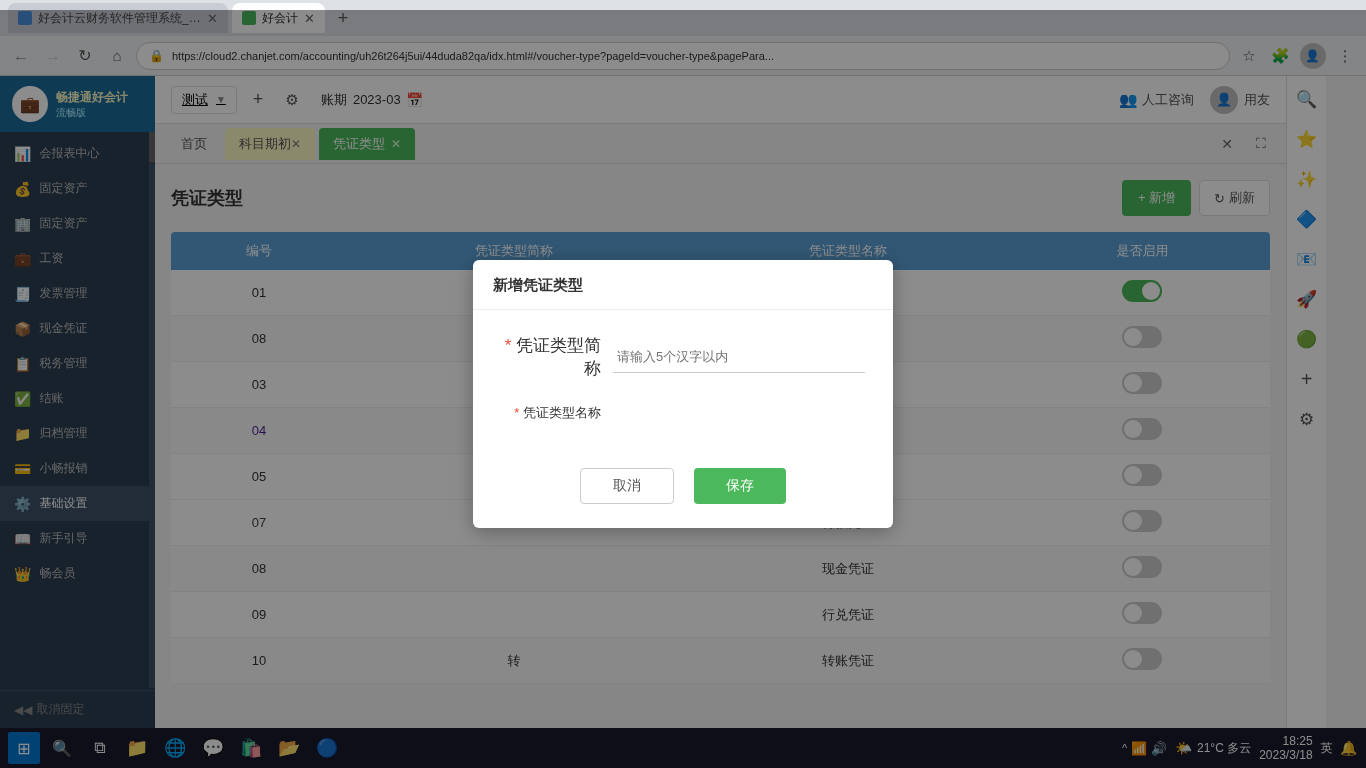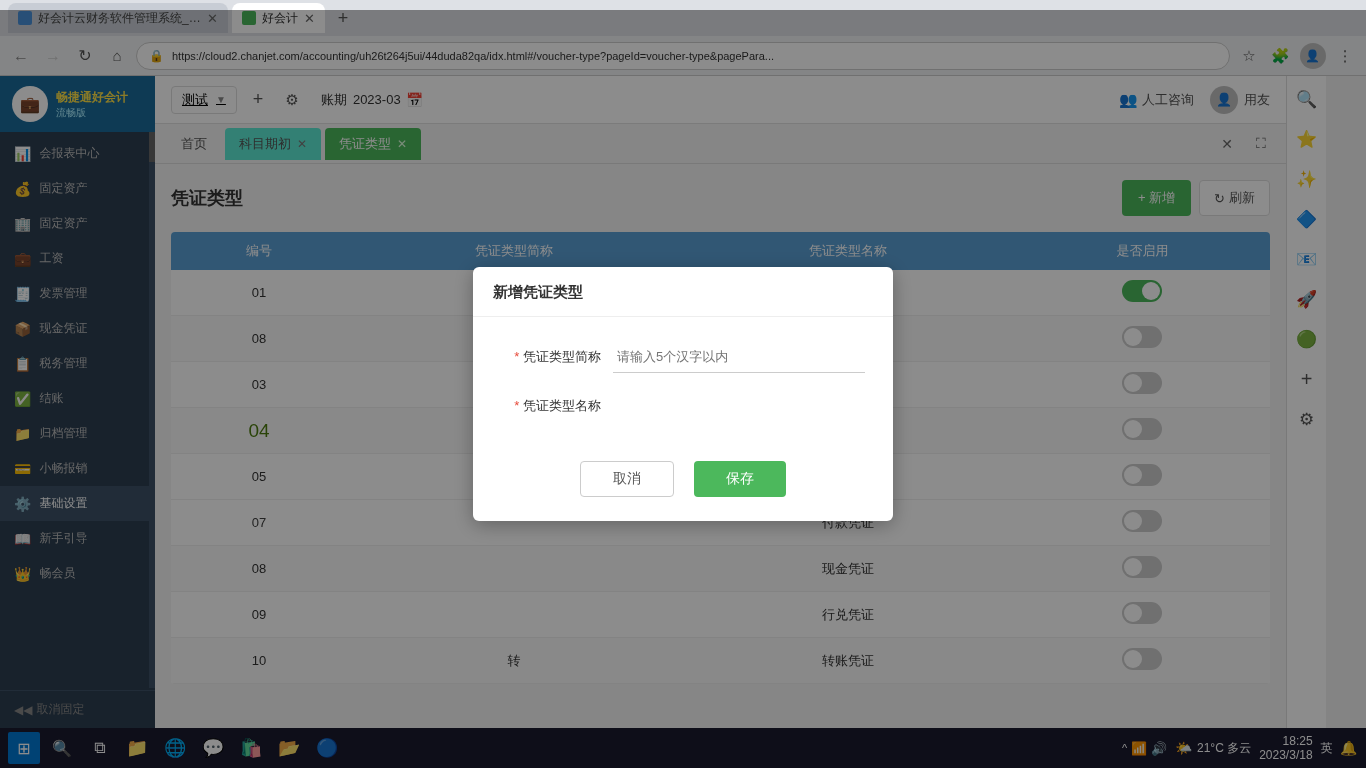--- a/index.html
+++ b/index.html
@@ -39,21 +39,21 @@
     <div style="width:26px;height:26px;display:flex;align-items:center;justify-content:center;font-size:15px;color:#555;cursor:pointer;">⋮</div>
   </div>
 </div>
 
 <div style="display:flex;width:1326px;height:652px;position:relative;">
 
   <div style="width:155px;background:#2c3e50;color:#ccc;display:flex;flex-direction:column;height:652px;overflow:hidden;flex-shrink:0;position:relative;">
     <div style="background:#1a6b9a;padding:10px 12px;display:flex;align-items:center;gap:8px;flex-shrink:0;">
       <div style="width:36px;height:36px;background:#fff;border-radius:50%;display:flex;align-items:center;justify-content:center;font-size:16px;color:#1a6b9a;flex-shrink:0;">💼</div>
       <div>
-        <div style="font-size:12px;color:#fde047;font-weight:bold;">畅捷通好会计</div>
+        <div style="font-size:12px;color:#fef9c3;font-weight:bold;">畅捷通好会计</div>
         <div style="font-size:10px;color:#aef;">流畅版</div>
       </div>
     </div>
 
     <div style="width:6px;background:#3d5166;position:absolute;right:0;top:56px;bottom:40px;">
       <div style="width:6px;height:30px;background:#666;position:absolute;top:0;"></div>
     </div>
 
     <div style="flex:1;overflow:hidden;padding:4px 0;">
       <div style="display:flex;align-items:center;padding:9px 14px;cursor:pointer;gap:8px;font-size:12px;color:#bbb;">
@@ -139,21 +139,21 @@
           <div style="width:28px;height:28px;border-radius:50%;background:#c0c0c0;display:flex;align-items:center;justify-content:center;font-size:13px;">👤</div>
           <span>用友</span>
         </div>
       </div>
     </div>
 
     <div style="background:#f5f5f5;height:40px;display:flex;align-items:center;padding:0 12px;gap:4px;border-bottom:1px solid #ddd;flex-shrink:0;">
       <div style="display:flex;align-items:center;height:32px;padding:0 14px;font-size:13px;cursor:pointer;color:#555;background:transparent;">
         <span>首页</span>
       </div>
-      <div style="display:flex;align-items:center;height:32px;padding:0 14px;font-size:13px;cursor:pointer;background:#5eead4;border-radius:4px 4px 0 0;gap:6px;color:#555;">
+      <div style="display:flex;align-items:center;height:32px;padding:0 14px;font-size:13px;cursor:pointer;background:#fef9c3;border-radius:4px 4px 0 0;color:#555;">
         <span>科目期初</span>
         <span style="font-size:12px;color:#777;">✕</span>
       </div>
       <div style="display:flex;align-items:center;height:32px;padding:0 14px;font-size:13px;cursor:pointer;background:#4cb85c;border-radius:4px 4px 0 0;gap:6px;color:#fff;">
         <span>凭证类型</span>
         <span style="font-size:12px;color:#dfffdf;">✕</span>
       </div>
       <div style="margin-left:auto;display:flex;gap:8px;">
         <div style="width:26px;height:26px;display:flex;align-items:center;justify-content:center;font-size:14px;color:#666;cursor:pointer;">✕</div>
         <div style="width:26px;height:26px;display:flex;align-items:center;justify-content:center;font-size:14px;color:#666;cursor:pointer;">⛶</div>
@@ -196,21 +196,21 @@
                 <td style="padding: 10px 16px; text-align: center; font-size: 13px; color: rgb(51, 51, 51);">收款凭证</td>
                 <td style="padding: 10px 16px; text-align: center;"><div style="display: inline-block; width: 40px; height: 22px; border-radius: 11px; cursor: pointer; position: relative; background: rgb(204, 204, 204);"><div style="width: 18px; height: 18px; border-radius: 50%; background: rgb(255, 255, 255); position: absolute; top: 2px; left: 2px; transition: left 0.2s;"></div></div></td>
               </tr>
               <tr style="border-bottom: 1px solid rgb(238, 238, 238);">
                 <td style="padding: 10px 16px; text-align: center; font-size: 13px; color: rgb(51, 51, 51);">03</td>
                 <td style="padding: 10px 16px; text-align: center; font-size: 13px; color: rgb(51, 51, 51);"></td>
                 <td style="padding: 10px 16px; text-align: center; font-size: 13px; color: rgb(51, 51, 51);">付款凭证</td>
                 <td style="padding: 10px 16px; text-align: center;"><div style="display: inline-block; width: 40px; height: 22px; border-radius: 11px; cursor: pointer; position: relative; background: rgb(204, 204, 204);"><div style="width: 18px; height: 18px; border-radius: 50%; background: rgb(255, 255, 255); position: absolute; top: 2px; left: 2px; transition: left 0.2s;"></div></div></td>
               </tr>
               <tr style="border-bottom: 1px solid rgb(238, 238, 238); background: rgb(250, 250, 250);">
-                <td style="padding: 10px 16px; text-align: center; font-size: 19px; color: #4d7c0f;">04</td>
+                <td style="padding: 10px 16px; text-align: center; font-size: 13px; color: #4c1d95;">04</td>
                 <td style="padding: 10px 16px; text-align: center; font-size: 13px; color: rgb(51, 51, 51);"></td>
                 <td style="padding: 10px 16px; text-align: center; font-size: 13px; color: rgb(51, 51, 51);">收款凭证</td>
                 <td style="padding: 10px 16px; text-align: center;"><div style="display: inline-block; width: 40px; height: 22px; border-radius: 11px; cursor: pointer; position: relative; background: rgb(204, 204, 204);"><div style="width: 18px; height: 18px; border-radius: 50%; background: rgb(255, 255, 255); position: absolute; top: 2px; left: 2px; transition: left 0.2s;"></div></div></td>
               </tr>
               <tr style="border-bottom: 1px solid rgb(238, 238, 238);">
                 <td style="padding: 10px 16px; text-align: center; font-size: 13px; color: rgb(51, 51, 51);">05</td>
                 <td style="padding: 10px 16px; text-align: center; font-size: 13px; color: rgb(51, 51, 51);"></td>
                 <td style="padding: 10px 16px; text-align: center; font-size: 13px; color: rgb(51, 51, 51);">付款凭证</td>
                 <td style="padding: 10px 16px; text-align: center;"><div style="display: inline-block; width: 40px; height: 22px; border-radius: 11px; cursor: pointer; position: relative; background: rgb(204, 204, 204);"><div style="width: 18px; height: 18px; border-radius: 50%; background: rgb(255, 255, 255); position: absolute; top: 2px; left: 2px; transition: left 0.2s;"></div></div></td>
               </tr>
@@ -257,21 +257,21 @@
   </div>
 </div>
 
 <div style="position:fixed;top:0;left:0;width:1366px;height:768px;background:rgba(0,0,0,0.45);display:flex;align-items:center;justify-content:center;z-index:1000;margin-top:10px;">
   <div style="background:#fff;border-radius:6px;width:420px;box-shadow:0 4px 20px rgba(0,0,0,0.3);">
     <div style="padding:16px 20px 14px;font-size:15px;font-weight:bold;color:#333;border-bottom:1px solid #eee;">
       <span>新增凭证类型</span>
     </div>
     <div style="padding:24px 28px 10px;">
       <div style="display:flex;align-items:center;margin-bottom:24px;gap:12px;">
-        <label style="font-size:13px;color:#333;width:100px;text-align:right;flex-shrink:0;">
+        <label style="font-size:17px;color:#333;width:100px;text-align:right;flex-shrink:0;">
           <span style="color:#e74c3c;">*</span>
           <span>凭证类型简称</span>
         </label>
         <input type="text" style="flex: 1 1 0%; height: 32px; border-top: none; border-right: none; border-left: none; border-image: initial; border-bottom: 1px solid rgb(204, 204, 204); outline: none; font-size: 13px; color: rgb(51, 51, 51); padding: 0px 4px; background: transparent;" placeholder="请输入5个汉字以内">
       </div>
       <div style="display:flex;align-items:center;margin-bottom:24px;gap:12px;">
         <label style="font-size:13px;color:#333;width:100px;text-align:right;flex-shrink:0;">
           <span style="color:#e74c3c;">*</span>
           <span>凭证类型名称</span>
         </label>

